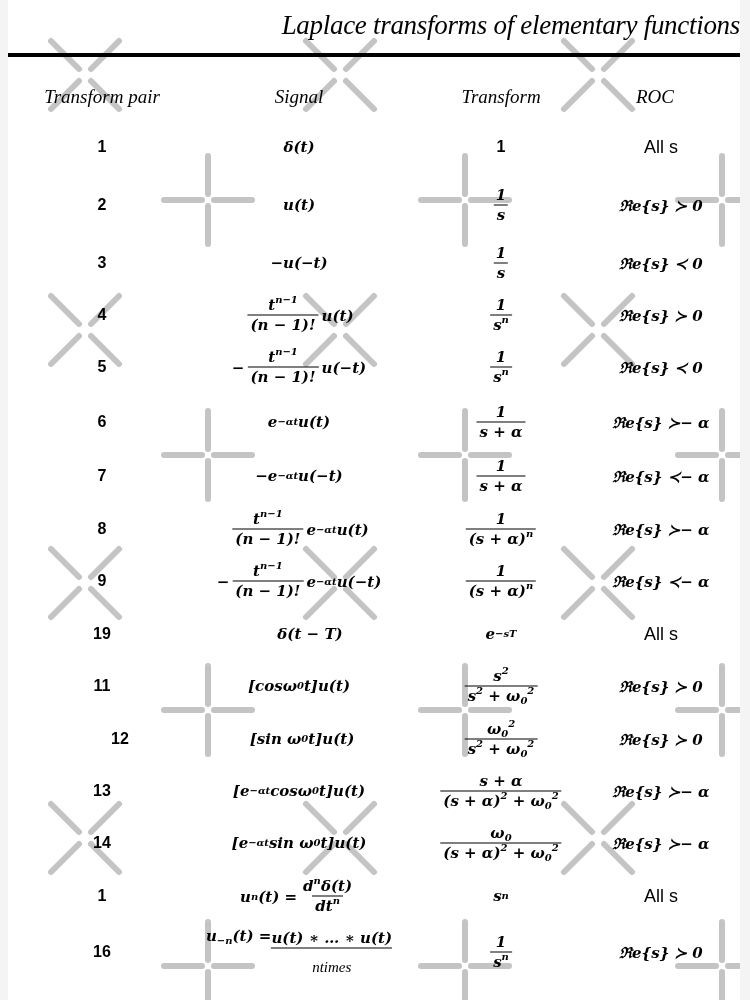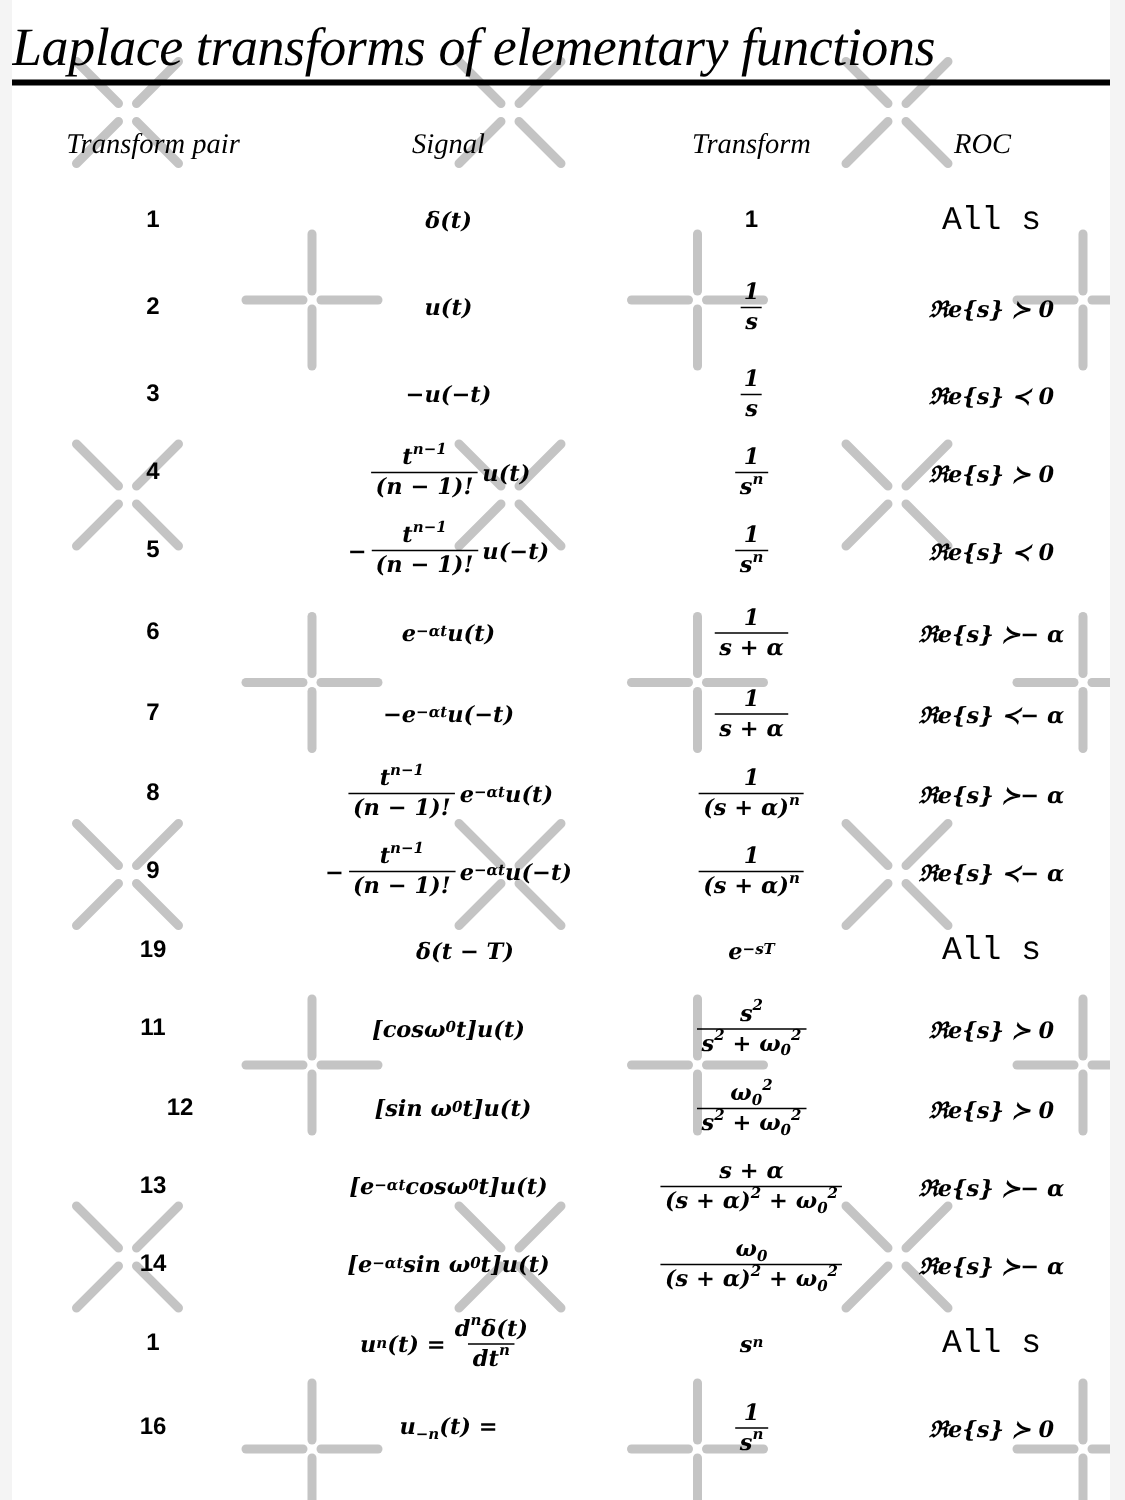--- a/index.html
+++ b/index.html
@@ -9,41 +9,41 @@
     font-family:"DejaVu Serif", serif;
     color:#000;
   }
   .page {
     position:absolute; left:8px; top:0; width:732px; height:1000px;
     background:#ffffff; overflow:hidden;
   }
   .wm { position:absolute; pointer-events:none; z-index:0; }
   .wm svg { display:block; }
   .title {
-    position:absolute; left:0; top:10px; width:732px; text-align:left;
+    position:absolute; left:0; top:10px; width:732px; text-align:right;
     font-family:"Liberation Serif", serif; font-style:italic;
-    font-size:36px; letter-spacing:-0.3px; z-index:2;
+    font-size:27px; letter-spacing:-0.3px; z-index:2;
   }
   .rule {
     position:absolute; left:0; top:53px; width:742px; height:4px; background:#000; z-index:2;
   }
   .hdr {
     position:absolute; top:86px; font-family:"Liberation Serif", serif;
     font-style:italic; font-size:19px; z-index:2; white-space:nowrap;
     transform:translateX(-50%);
   }
   .row { position:absolute; left:0; width:732px; z-index:2; }
   .cell {
     position:absolute; top:0; transform:translate(-50%,-50%);
     white-space:nowrap; display:flex; align-items:center; justify-content:center;
   }
   .num { font-family:"Liberation Sans", sans-serif; font-weight:bold; font-size:16px; }
   .math { font-family:"DejaVu Serif", serif; font-style:italic; font-weight:bold; font-size:15px; }
   .roc { font-family:"DejaVu Serif", serif; font-style:italic; font-weight:bold; font-size:15px; }
-  .roc-all { font-family:Liberation Mono, monospace; font-size:22px; font-weight:normal; font-style:normal; }
+  .roc-all { font-family:Liberation Sans, sans-serif; font-size:18px; font-weight:normal; font-style:normal; }
   .frac { display:inline-flex; flex-direction:column; align-items:center; vertical-align:middle; margin:0 3px; }
   .frac .n { padding:0 3px 1px; line-height:17px; }
   .frac .d { border-top:1.5px solid #000; padding:1px 3px 0; line-height:17px; }
   sup { font-size:10px; vertical-align:7px; line-height:0; }
   sub { font-size:10px; vertical-align:-3px; line-height:0; }
   .ul { display:inline-flex; flex-direction:column; align-items:center; }
   .ul .top { border-bottom:1.5px solid #000; padding-bottom:1px; }
   .ul .lbl { font-family:"Liberation Serif", serif; font-size:15px; margin-top:10px; font-style:italic; font-weight:normal; }
   .edge { position:absolute; top:0; height:1000px; background:#f4f4f4; }
 </style>
@@ -548,20 +548,24 @@
       <span>s</span>
         <sup>n</sup>
     </span>
     <span class="cell roc-all" style="left:653px">All s</span>
   </div>
 
   <div class="row" style="top:952px">
     <span class="cell num" style="left:94px">16</span>
     <span class="cell math" style="left:291px;align-items:flex-start">
       <span style="margin-top:-2px"><span>u</span><sub>−n</sub><span>(t) = </span></span>
+      <span class="ul">
+        <span class="top">u(t) ∗ … ∗ u(t)</span>
+        <span class="lbl">ntimes</span>
+      </span>
     </span>
     <span class="cell math" style="left:493px">
       <span class="frac">
           <span class="n">1</span>
           <span class="d"><span>s</span><sup>n</sup></span>
         </span>
     </span>
     <span class="cell roc" style="left:653px">ℜe{s} ≻ 0</span>
   </div>
 

